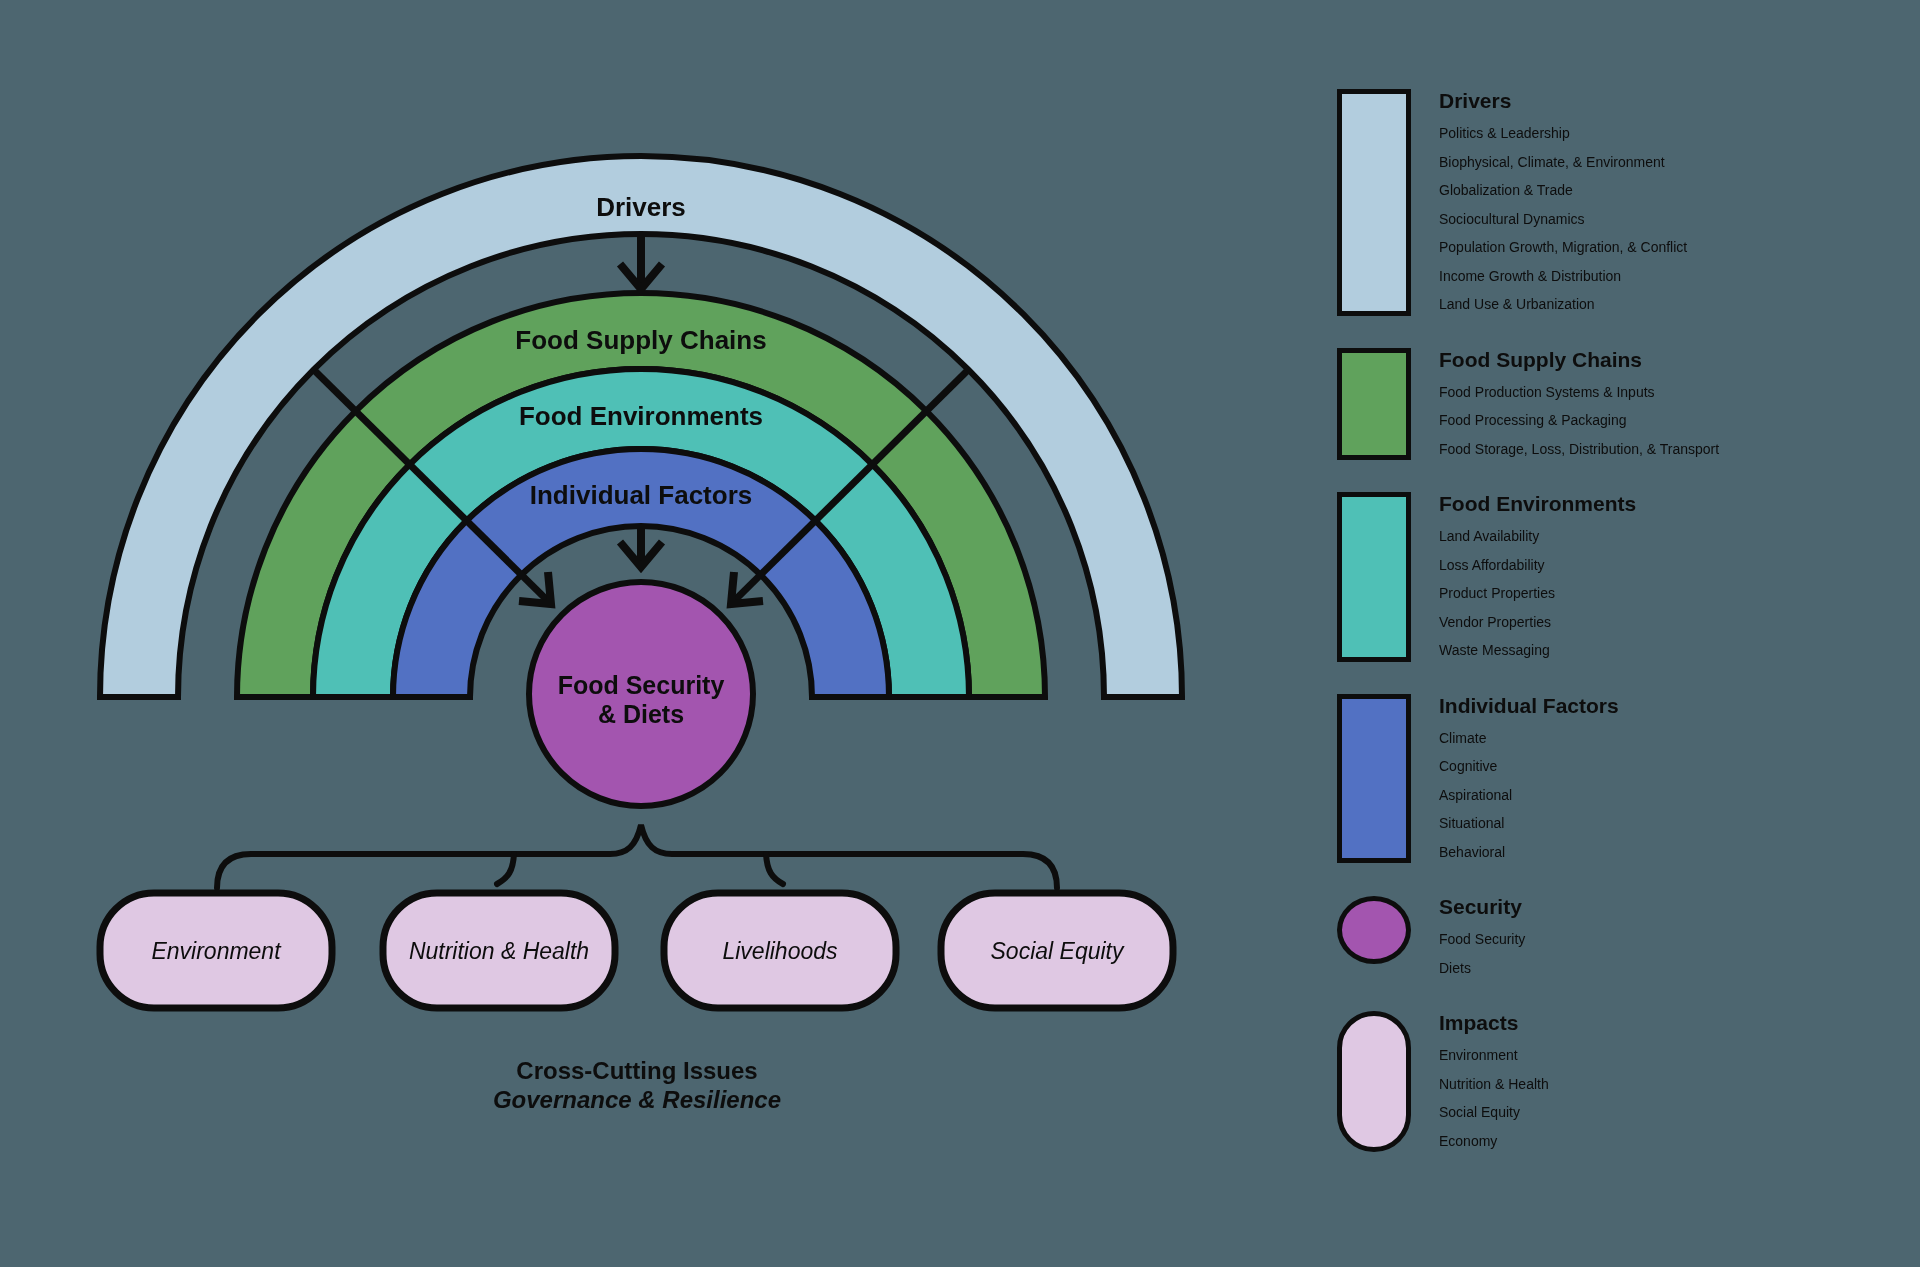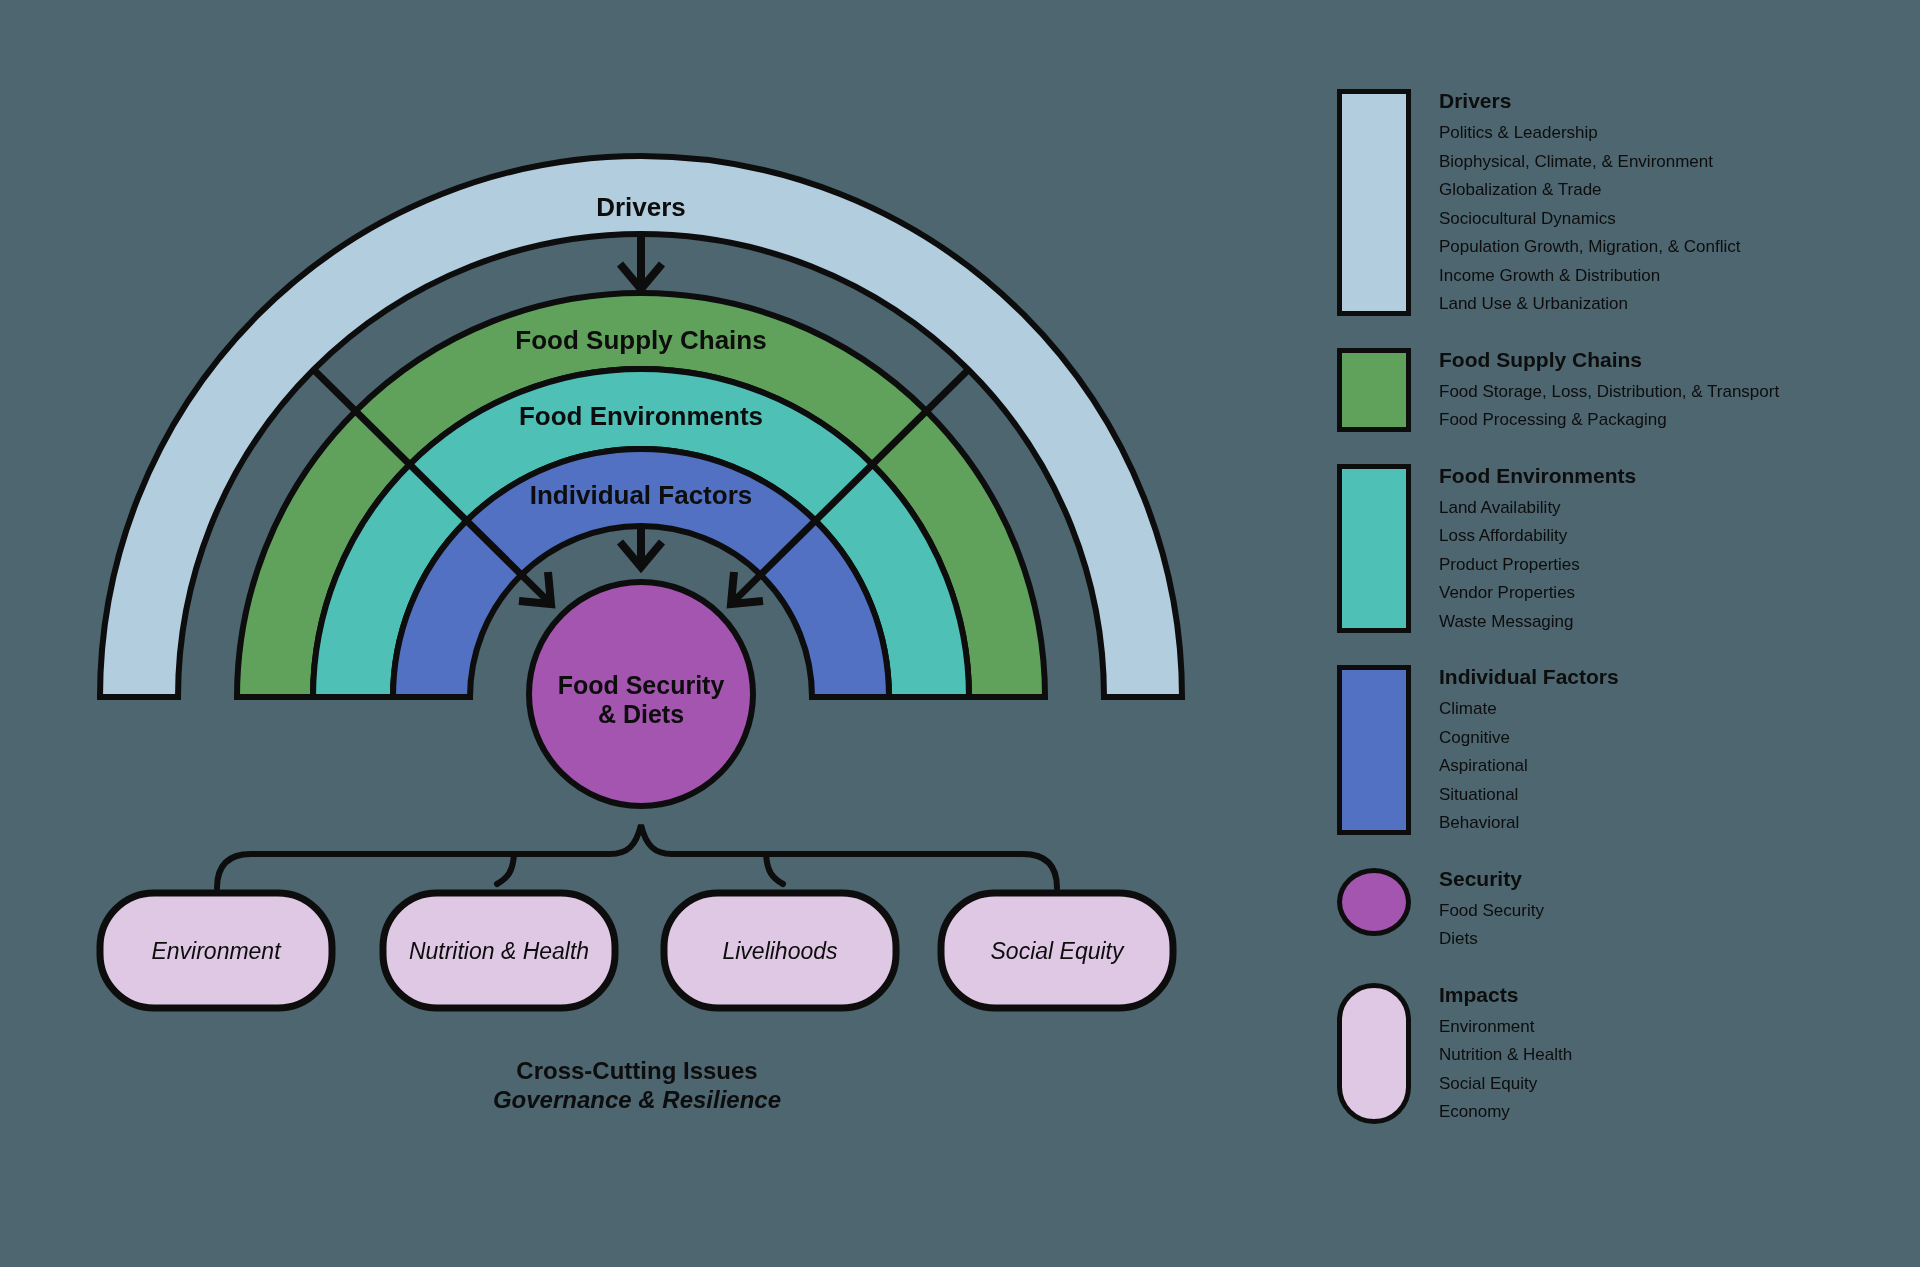--- a/index.html
+++ b/index.html
@@ -30,21 +30,21 @@
   .lg-swatch.circle{height:68px;flex:0 0 74px;border-radius:50%;align-self:flex-start;margin-top:4px;}
   .lg-swatch.pill{align-self:stretch;margin:3px 0;border-radius:37px;}
   .c-drivers{background:#b2cdde;}
   .c-supply{background:#60a25c;}
   .c-environments{background:#4fc0b6;}
   .c-individual{background:#5271c3;}
   .c-outcomes{background:#a355af;}
   .c-impacts{background:#dfc8e3;}
   .lg-text{display:flex;flex-direction:column;}
   .lg-title{font-size:21px;font-weight:700;line-height:30px;margin-bottom:3px;}
-  .lg-item{font-size:17px;line-height:28.5px;}
+  .lg-item{font-size:14px;line-height:28.5px;}
 </style>
 </head>
 <body>
 
 <svg id="diagram-svg" width="1240" height="1267" viewBox="0 0 1240 1267">
 
   <path d="M 100,697 A 541,541 0 0 1 1182,697 L 1104,697 A 463,463 0 0 0 178,697 Z" fill="#b2cdde" stroke="#0d0d0d" stroke-width="6"></path>
 
   <path d="M 237,697 A 404,404 0 0 1 1045,697 L 969,697 A 328,328 0 0 0 313,697 Z" fill="#60a25c" stroke="#0d0d0d" stroke-width="6"></path>
 
@@ -123,22 +123,23 @@
       <div class="lg-item">Population Growth, Migration, &amp; Conflict</div>
       <div class="lg-item">Income Growth &amp; Distribution</div>
       <div class="lg-item">Land Use &amp; Urbanization</div>
     </div>
   </div>
 
   <div class="lg-sec">
     <div class="lg-swatch rect c-supply"></div>
     <div class="lg-text">
       <div class="lg-title">Food Supply Chains</div>
+      <div class="lg-item">Food Production Systems &amp; Inputs</div>
+      <div class="lg-item">Food Processing &amp; Packaging</div>
       <div class="lg-item">Food Storage, Loss, Distribution, &amp; Transport</div>
-      <div class="lg-item">Food Processing &amp; Packaging</div>
     </div>
   </div>
 
   <div class="lg-sec">
     <div class="lg-swatch rect c-environments"></div>
     <div class="lg-text">
       <div class="lg-title">Food Environments</div>
       <div class="lg-item">Land Availability</div>
       <div class="lg-item">Loss Affordability</div>
       <div class="lg-item">Product Properties</div>

